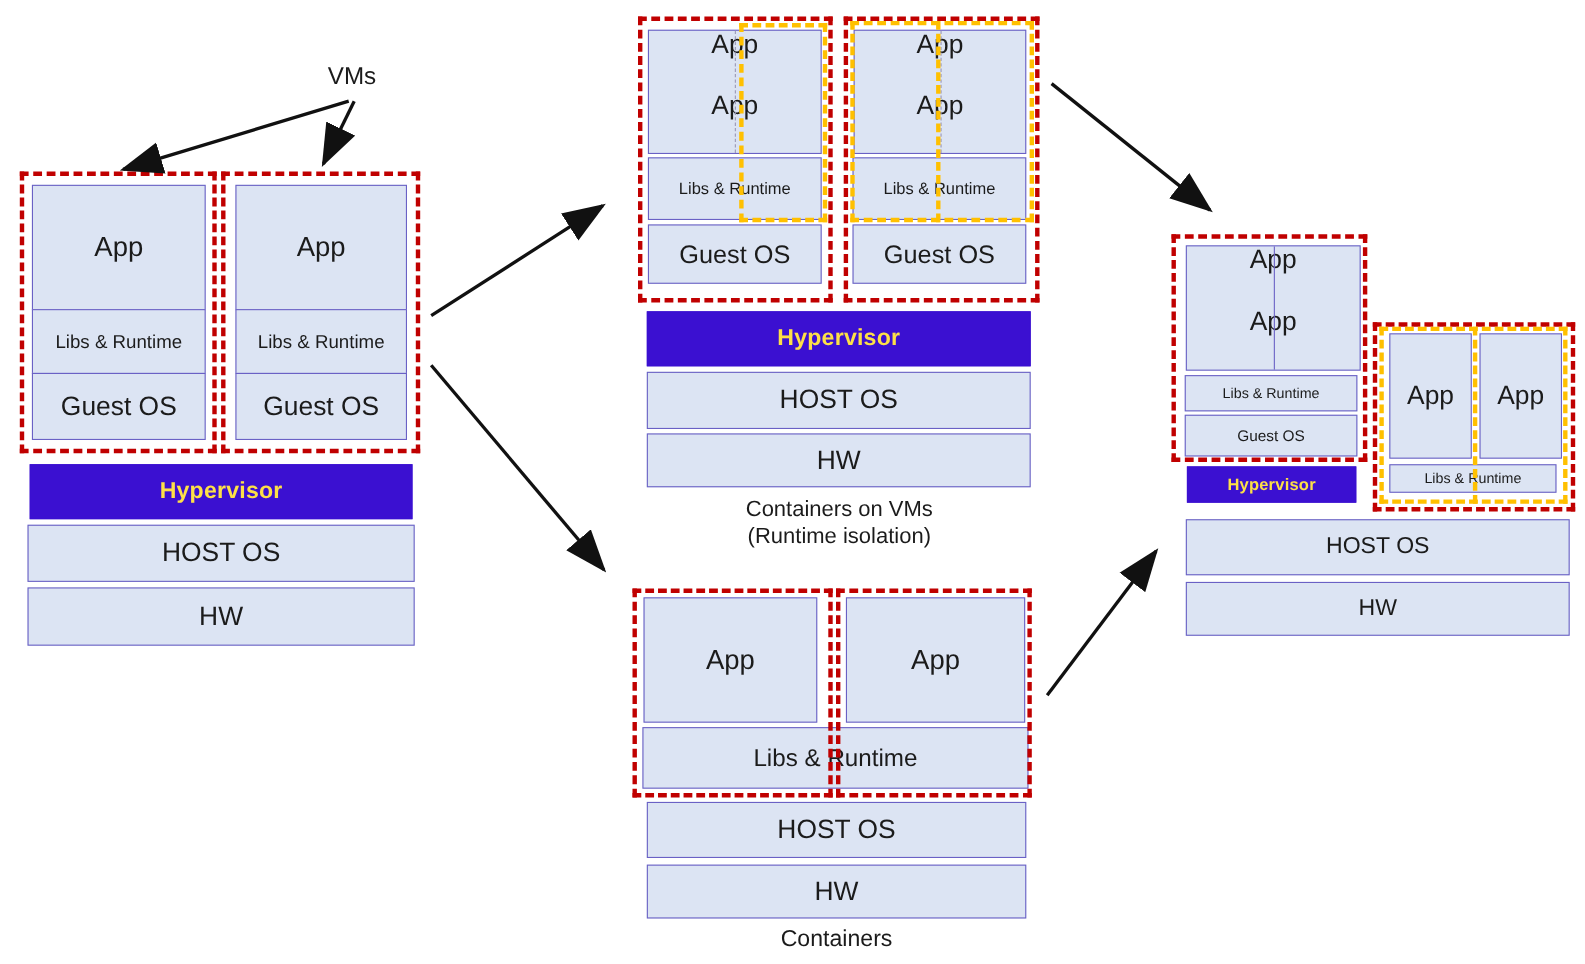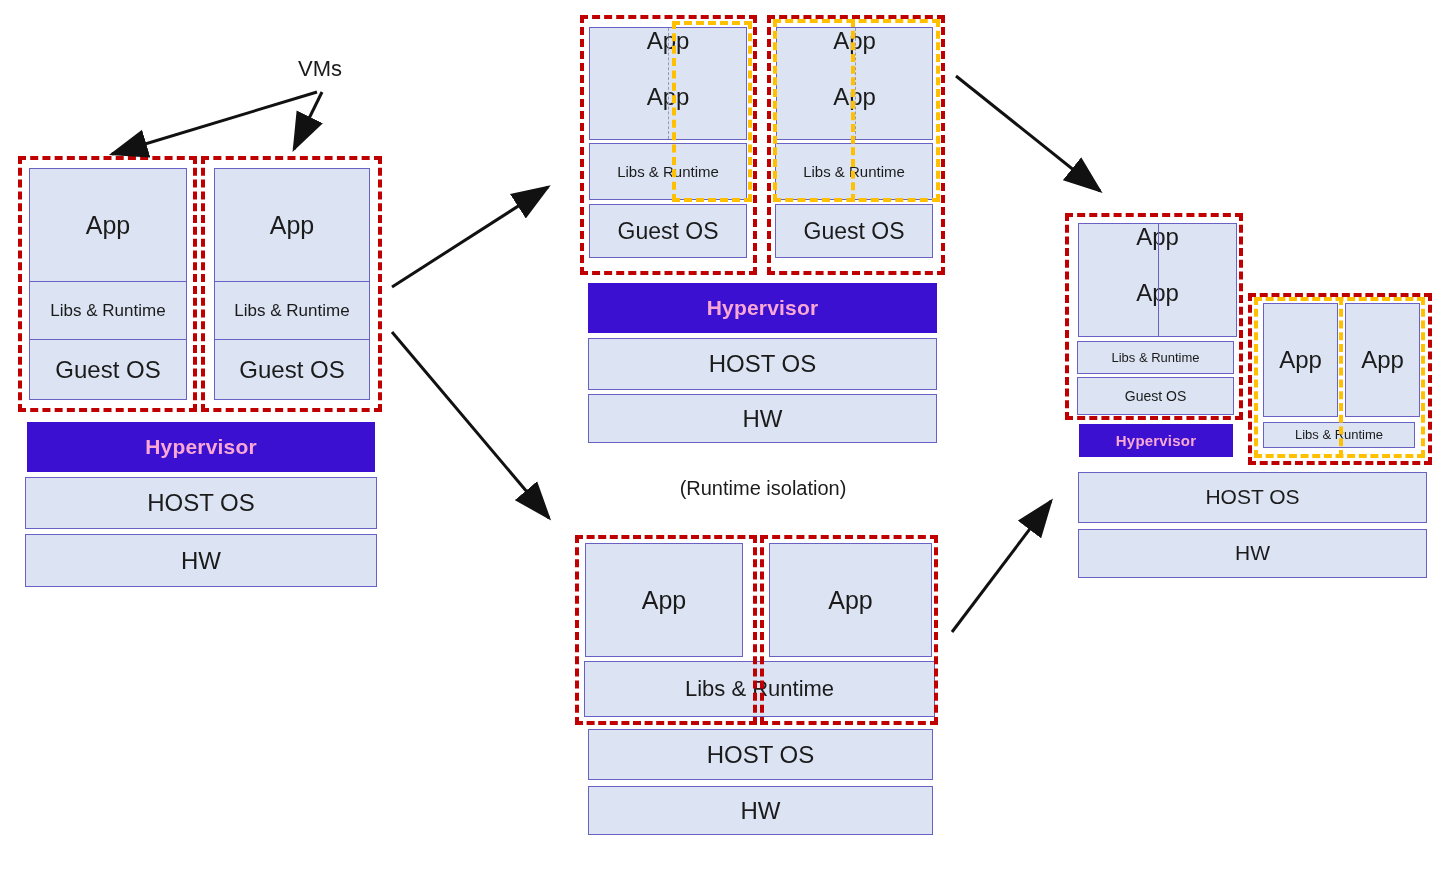--- a/index.html
+++ b/index.html
@@ -18,21 +18,21 @@
     font-family:"Liberation Sans",sans-serif;color:var(--text);
   }
   .bb{
     position:absolute;box-sizing:border-box;z-index:1;
     background:var(--box-fill);border:1.5px solid var(--box-border);
     display:flex;align-items:center;justify-content:center;
     text-align:center;line-height:1.05;flex-direction:column;
   }
   .hyp{
     background:var(--hypervisor-fill);border:1px solid var(--hypervisor-fill);
-    color:#f9a8d4;font-weight:bold;letter-spacing:.2px;
+    color:#fde047;font-weight:bold;letter-spacing:.2px;
   }
   .split{justify-content:space-between;}
   .split span{flex:1 1 50%;text-align:center;}
   .vdiv-solid{position:absolute;top:0;bottom:0;left:50%;width:1.5px;background:var(--box-border);}
   .vdiv-gray{position:absolute;top:0;bottom:0;left:50%;width:0;border-left:1.5px dashed #9a97b5;}
   .redbox{position:absolute;box-sizing:border-box;z-index:3;border:4px dashed var(--vm-boundary-red);}
   .orangebox{position:absolute;box-sizing:border-box;z-index:4;border:4px dashed var(--container-boundary-orange);}
   .orangevline{position:absolute;z-index:4;width:0;border-left:4px dashed var(--container-boundary-orange);}
   .cap{position:absolute;z-index:2;text-align:center;}
   .arrows{position:absolute;left:0;top:0;z-index:5;pointer-events:none;}
@@ -91,31 +91,33 @@
     <i class="vdiv-gray"></i>
   </div>
   <div class="bb" style="left:775px;top:143px;width:158px;height:57px;font-size:15px">Libs &amp; Runtime</div>
   <div class="bb" style="left:775px;top:204px;width:158px;height:54px;font-size:23px">Guest OS</div>
   <div class="orangebox" style="left:773px;top:19px;width:167px;height:183px"></div>
   <div class="orangevline" style="left:851px;top:19px;height:183px"></div>
 
   <div class="bb hyp" style="left:588px;top:283px;width:349px;height:50px;font-size:21px">Hypervisor</div>
   <div class="bb" style="left:588px;top:338px;width:349px;height:52px;font-size:24px">HOST OS</div>
   <div class="bb" style="left:588px;top:394px;width:349px;height:49px;font-size:24px">HW</div>
+  <div class="cap" style="left:563px;top:452px;width:400px;font-size:20px">Containers on VMs</div>
   <div class="cap" style="left:563px;top:477px;width:400px;font-size:20px">(Runtime isolation)</div>
 
   <div class="redbox" style="left:575px;top:535px;width:182px;height:190px"></div>
   <div class="redbox" style="left:760px;top:535px;width:178px;height:190px"></div>
 
   <div class="bb" style="left:585px;top:543px;width:158px;height:114px;font-size:25px">App</div>
   <div class="bb" style="left:769px;top:543px;width:163px;height:114px;font-size:25px">App</div>
   <div class="bb" style="left:584px;top:661px;width:351px;height:56px;font-size:22px">Libs &amp; Runtime</div>
 
   <div class="bb" style="left:588px;top:729px;width:345px;height:51px;font-size:24px">HOST OS</div>
   <div class="bb" style="left:588px;top:786px;width:345px;height:49px;font-size:24px">HW</div>
+  <div class="cap" style="left:588px;top:842px;width:345px;font-size:21px">Containers</div>
 
   <div class="redbox" style="left:1065px;top:213px;width:178px;height:207px"></div>
 
   <div class="bb split" style="left:1078px;top:223px;width:159px;height:114px;font-size:24px">
     <span>App</span>
     <span>App</span>
     <i class="vdiv-solid"></i>
   </div>
   <div class="bb" style="left:1077px;top:341px;width:157px;height:33px;font-size:13px">Libs &amp; Runtime</div>
   <div class="bb" style="left:1077px;top:377px;width:157px;height:38px;font-size:14px">Guest OS</div>

